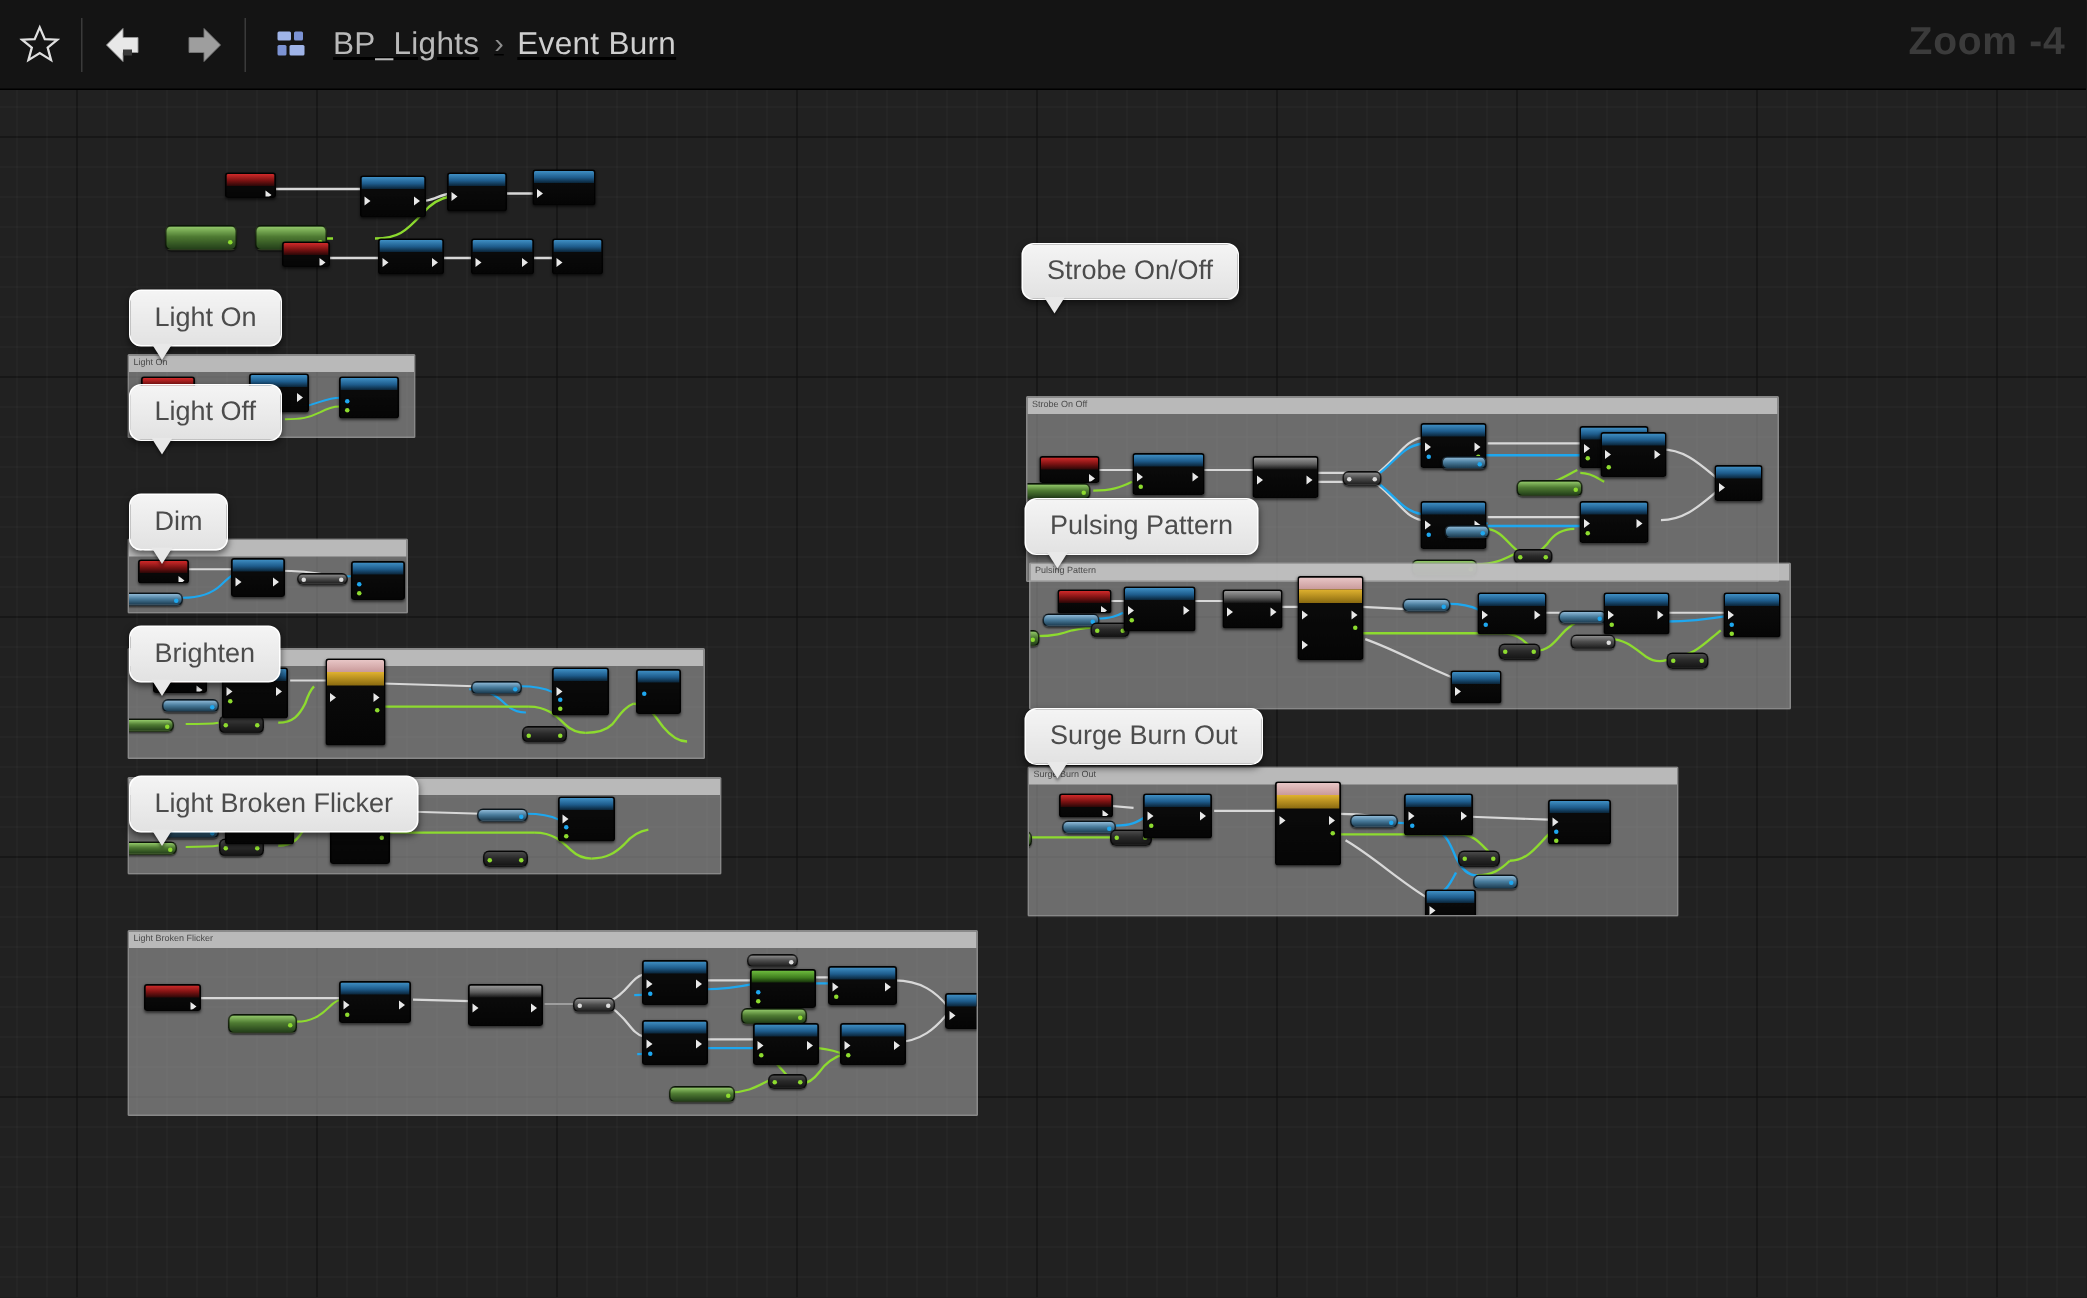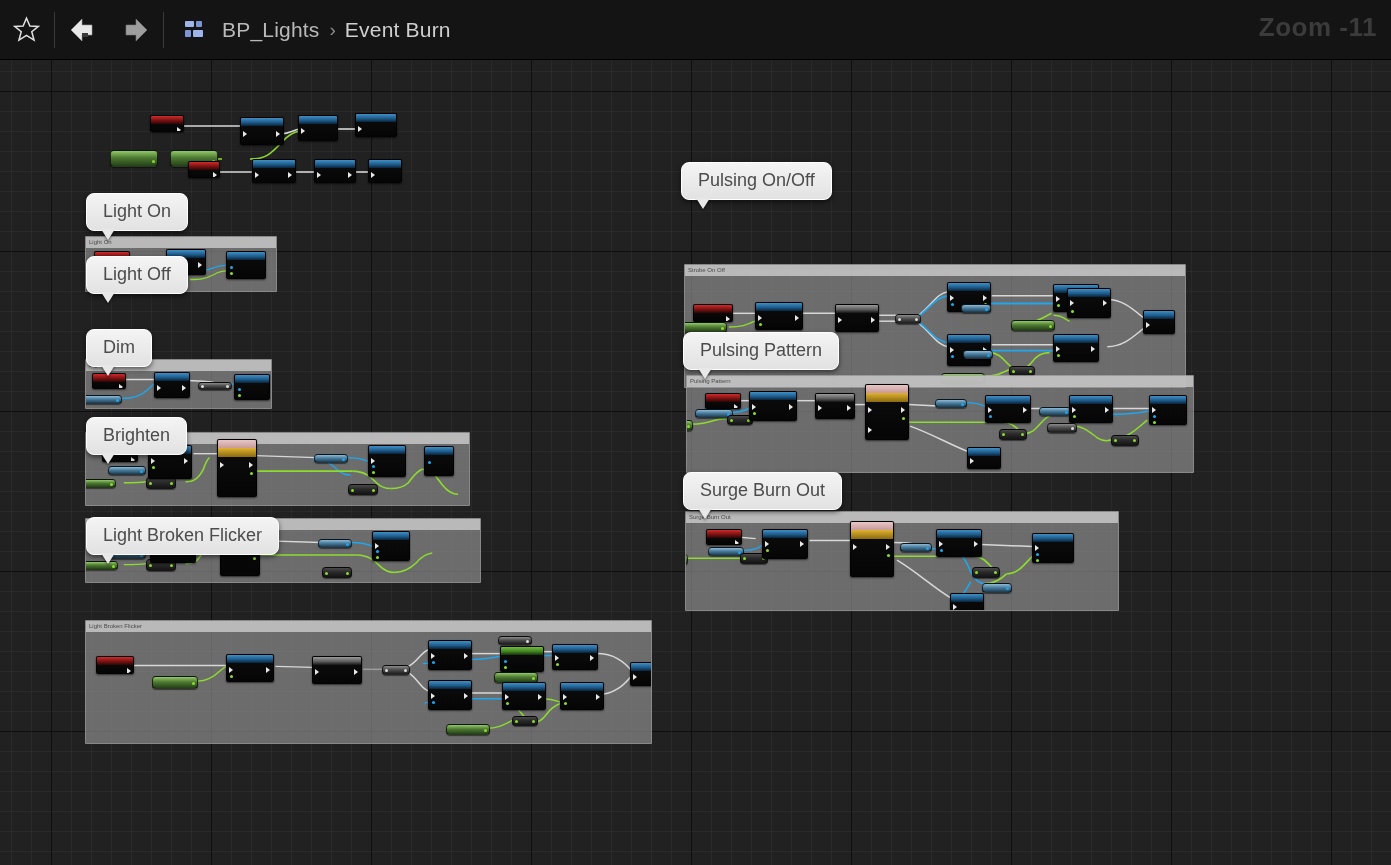--- a/index.html
+++ b/index.html
@@ -27,21 +27,21 @@
   .tb-star svg{display:block;}
   .tb-sep{width:1px;height:36px;background:#3a3a3a;margin:0 6px;}
   .tb-arrow{
     width:48px;height:44px;display:flex;align-items:center;justify-content:center;
   }
   .tb-arrow svg{display:block;}
   .tb-icon-bp{
     width:38px;height:44px;display:flex;align-items:center;justify-content:center;
     margin-left:8px;
   }
-  .crumbs{display:flex;align-items:center;margin-left:6px;}
+  .crumbs{display:flex;align-items:center;margin-left:6px;text-decoration:underline;}
   .crumb{
     font-size:21px;color:#b9b9b9;letter-spacing:.2px;
   }
   .crumb.active{color:#cfcfcf;}
   .crumb-sep{
     font-size:19px;color:#8d8d8d;margin:0 9px 0 10px;line-height:1;
   }
   #zoomlabel{
     position:absolute;right:14px;top:12px;
     font-size:26px;color:#3b3b3b;font-weight:bold;letter-spacing:.5px;
@@ -198,21 +198,21 @@
       </svg>
     </div>
 
     <div class="crumbs">
       <span class="crumb">BP_Lights</span>
       <span class="crumb-sep">›</span>
       <span class="crumb active">Event Burn</span>
     </div>
   </div>
 
-  <div id="zoomlabel">Zoom -11</div>
+  <div id="zoomlabel">Zoom -4</div>
 
   <div id="canvas">
 
     <div style="position:absolute;left:150px;top:56px;width:240px;height:70px;">
       <svg class="wires" viewBox="0 0 240 70" preserveAspectRatio="none">
         <path d="M33,11 C60,11 70,11 95,11" stroke="#d8d8d8" stroke-width="1.6" fill="none"></path>
         <path d="M33,44 C50,44 56,44 72,44" stroke="#8ddb2f" stroke-width="1.6" fill="none"></path>
         <path d="M100,44 C115,44 120,40 132,27 C138,20 144,17 150,16" stroke="#8ddb2f" stroke-width="1.6" fill="none"></path>
         <path d="M95,11 C110,11 118,14 128,18 C136,21 142,15 150,14" stroke="#d8d8d8" stroke-width="1.6" fill="none"></path>
         <path d="M178,14 C190,14 196,14 206,14" stroke="#d8d8d8" stroke-width="1.6" fill="none"></path>
@@ -863,21 +863,21 @@
 
     <div class="callout" style="left:86px;top:358px;">
       <span>Brighten</span>
     </div>
 
     <div class="callout" style="left:86px;top:458px;">
       <span>Light Broken Flicker</span>
     </div>
 
     <div class="callout" style="left:681px;top:103px;">
-      <span>Pulsing On/Off</span>
+      <span>Strobe On/Off</span>
     </div>
 
     <div class="callout" style="left:683px;top:273px;">
       <span>Pulsing Pattern</span>
     </div>
 
     <div class="callout" style="left:683px;top:413px;">
       <span>Surge Burn Out</span>
     </div>
 

